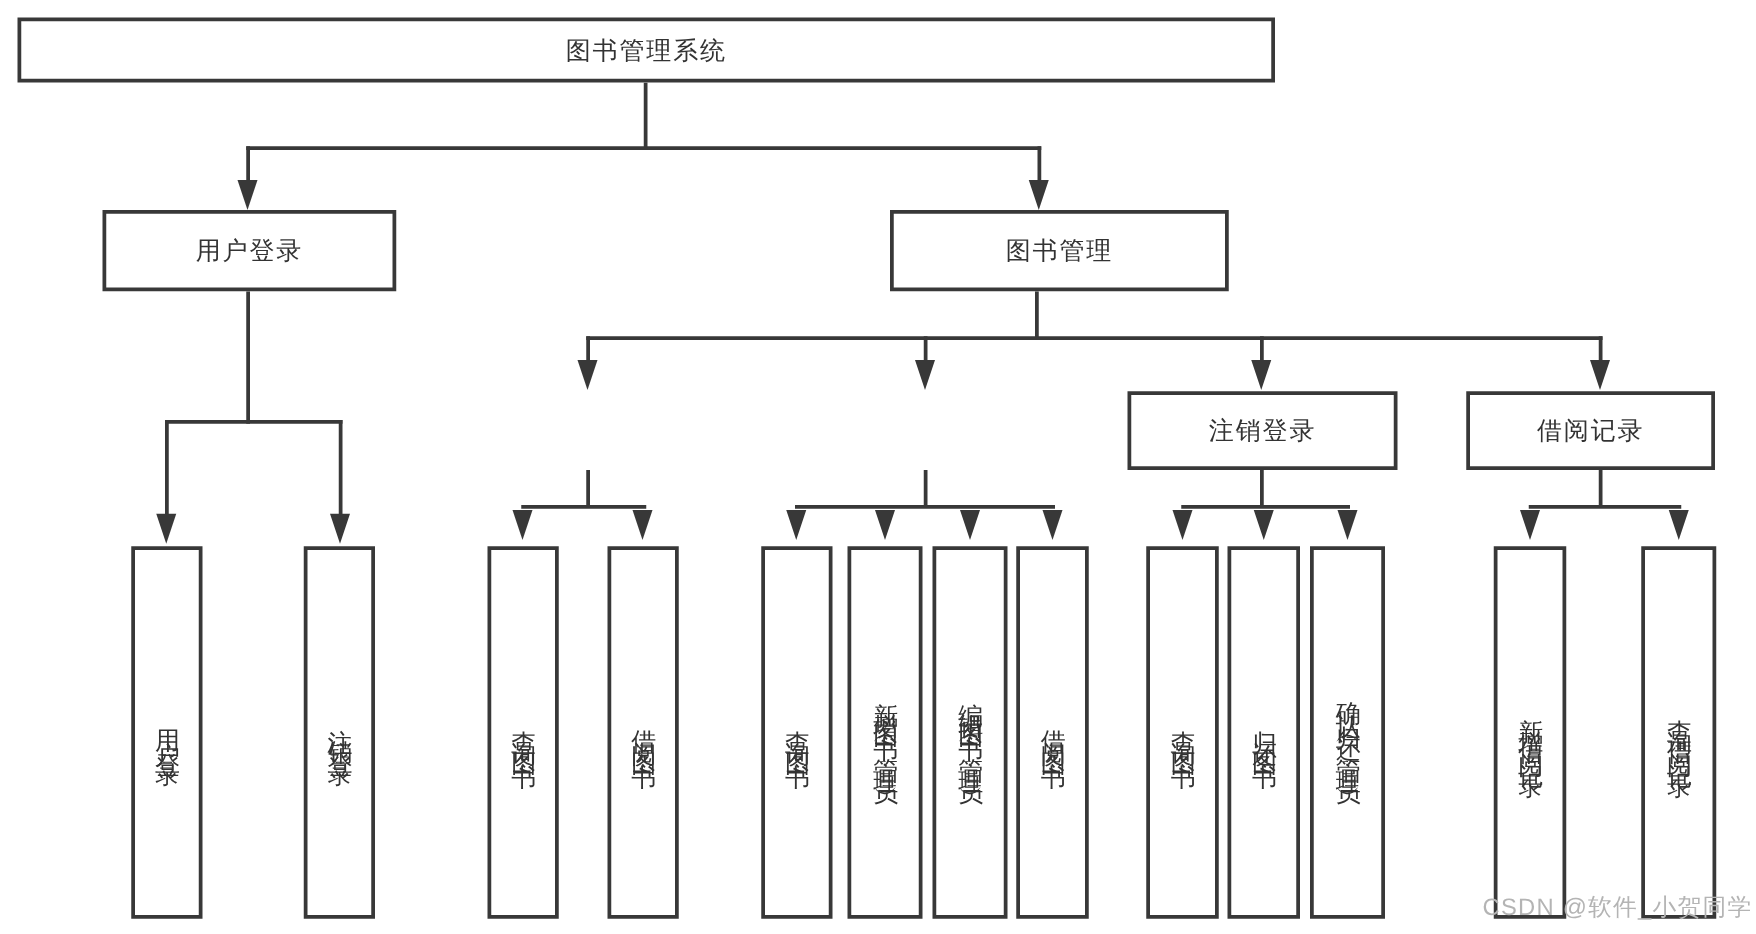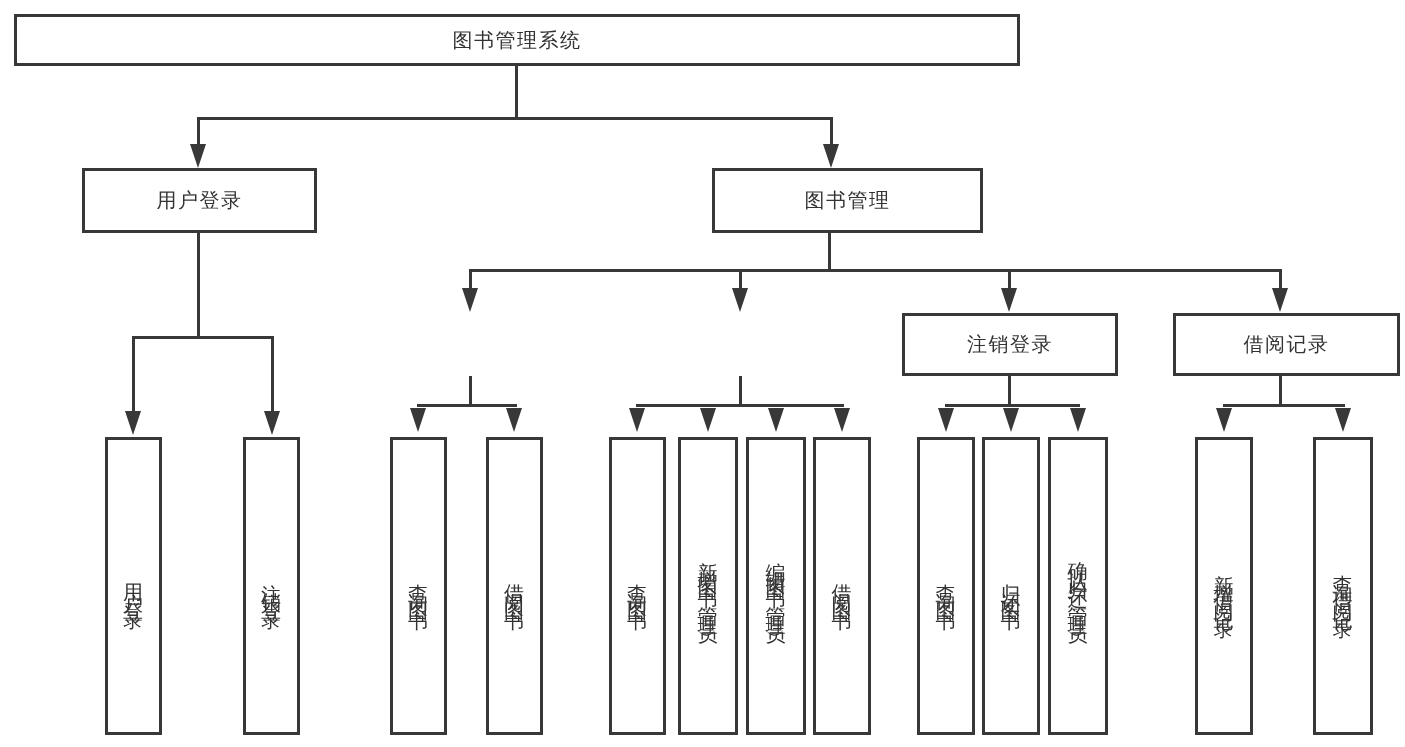--- a/index.html
+++ b/index.html
@@ -101,21 +101,21 @@
   <div class="v" style="left:1008px;top:269px;height:20px"></div>
   <div class="v" style="left:1279px;top:269px;height:20px"></div>
   <div class="ar" style="left:462px;top:288px"></div>
   <div class="ar" style="left:732px;top:288px"></div>
   <div class="ar" style="left:1001px;top:288px"></div>
   <div class="ar" style="left:1272px;top:288px"></div>
 
   <div class="box" style="left:902px;top:313px;width:216px;height:63px">
     <span>注销登录</span>
   </div>
-  <div class="box" style="left:1173px;top:313px;width:227px;height:63px">
+  <div class="box" style="left:1173px;top:313px;width:199px;height:63px">
     <span>借阅记录</span>
   </div>
 
   <div class="v" style="left:469px;top:376px;height:30px"></div>
   <div class="h" style="left:417px;top:404px;width:100px"></div>
   <div class="ar" style="left:410px;top:408px"></div>
   <div class="ar" style="left:506px;top:408px"></div>
 
   <div class="v" style="left:739px;top:376px;height:30px"></div>
   <div class="h" style="left:636px;top:404px;width:208px"></div>
@@ -172,14 +172,15 @@
     <span>确认归还（管理员）</span>
   </div>
 
   <div class="box vert" style="left:1195px;top:437px;width:58px;height:298px">
     <span>新增借阅记录</span>
   </div>
   <div class="box vert" style="left:1313px;top:437px;width:60px;height:298px">
     <span>查询借阅记录</span>
   </div>
 
+  <div id="watermark">CSDN @软件_小贺同学</div>
 
 </div>
 
 </body></html>

